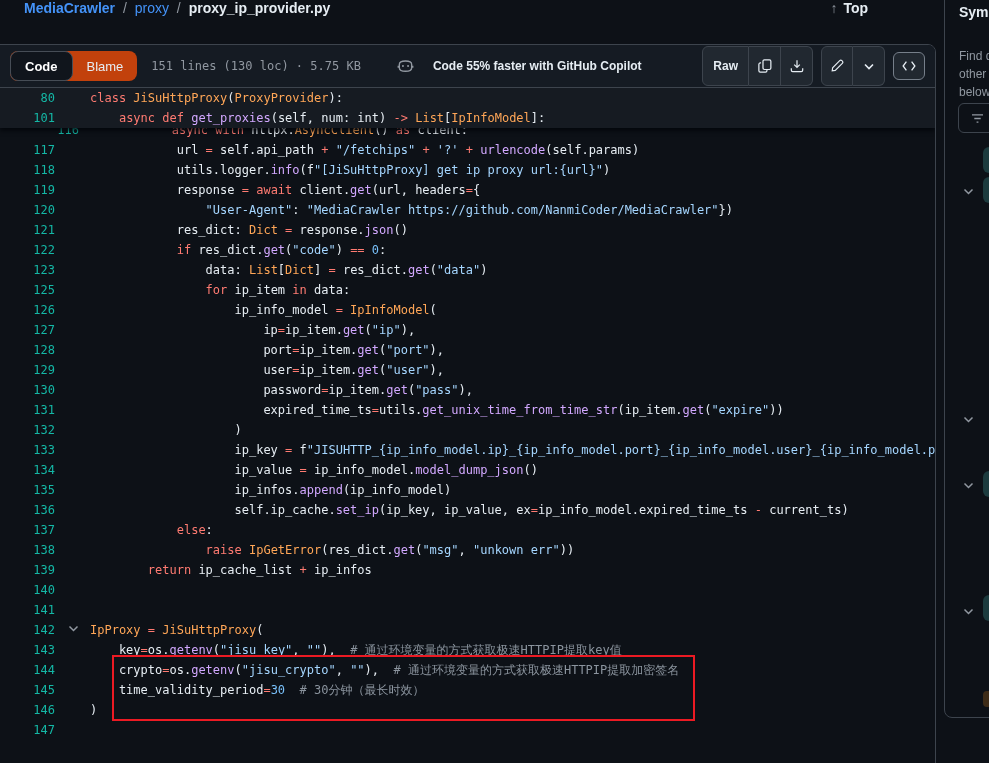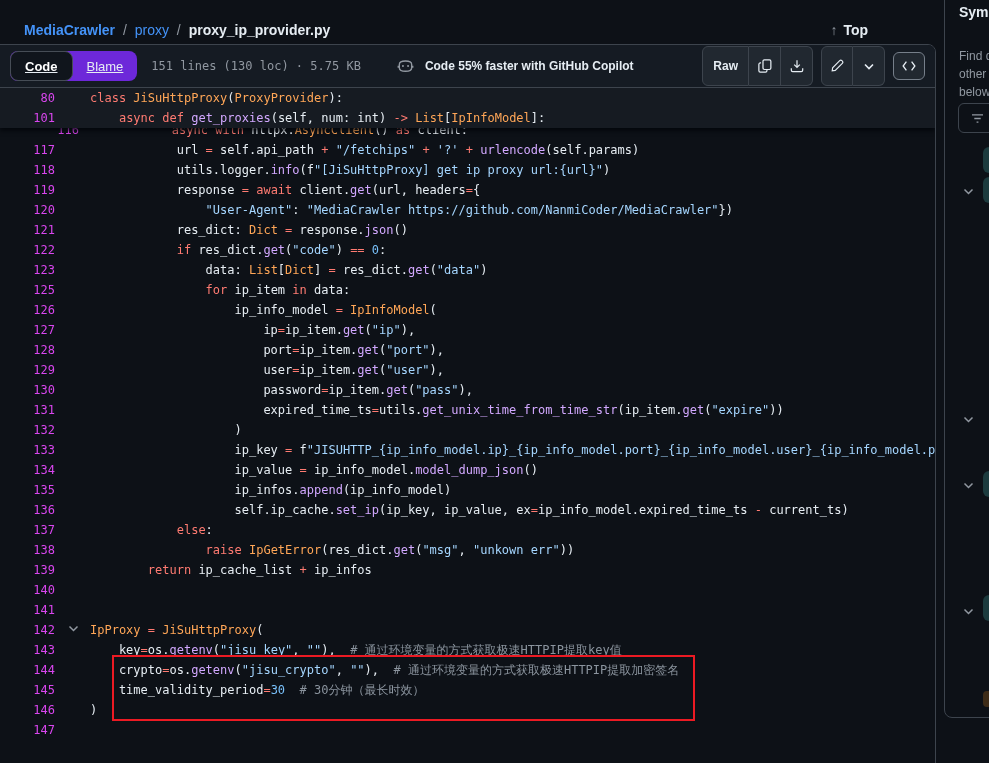--- a/index.html
+++ b/index.html
@@ -3,60 +3,60 @@
 <meta charset="utf-8">
 <style>
   * { margin:0; padding:0; box-sizing:border-box; }
   html,body { width:989px; height:763px; }
   body {
     position:relative; overflow:hidden;
     background:#0d1117; color:#e6edf3;
     font-family:"Liberation Sans", sans-serif;
   }
   
-  .topbar { position:absolute; top:8px; left:0; width:944px; height:44px;
-    display:flex; align-items:center; padding:0 18px 0 24px; }
+  .topbar { position:absolute; top:0; left:0; width:944px; height:44px;
+    display:flex; align-items:flex-start; padding:0 18px 0 24px; }
   .breadcrumb { flex:1; font-size:14px; white-space:nowrap; }
   .bc-repo { color:#4493f8; font-weight:600; cursor:pointer; }
   .bc-sep { color:#9198a1; padding:0 4px; }
   .bc-dir { color:#4493f8; cursor:pointer; }
   .bc-file { color:#e6edf3; font-weight:700; }
   .top-link { display:flex; align-items:center; gap:6px; font-size:14px; font-weight:600;
     color:#e6edf3; cursor:pointer; margin-right:58px; }
   .up-arrow { color:#9198a1; font-size:14px; }
 
   
   .main-box { position:absolute; top:44px; left:-1px; width:937px; height:730px;
     border:1px solid #3d444d; border-radius:0 8px 0 0; background:#0d1117; }
   .toolbar { height:43px; background:#151b23; border-bottom:1px solid #3d444d;
     border-radius:0 7px 0 0; display:flex; align-items:center; padding:0 10px; }
-  .seg-ctl { display:flex; align-items:center; background:#6d28d9; border-radius:8px; height:30px;text-decoration:underline; }
+  .seg-ctl { display:flex; align-items:center; background:#c2410c; border-radius:8px; height:30px; }
   .tab-code { height:30px; padding:0 14px; display:flex; align-items:center;
     background:#10151c; border:1px solid #464d56; border-radius:8px;
     color:#ffffff; font-weight:700; font-size:13px; cursor:pointer; }
   .tab-blame { padding:0 14px; color:#e6edf3; font-size:13px; cursor:pointer; }
   .stats { margin-left:14px; color:#9198a1; font:12px "DejaVu Sans Mono", monospace; white-space:nowrap;text-align:center; }
-  .copilot { display:flex; align-items:center; gap:11px; margin-left:36px; white-space:nowrap; }
+  .copilot { display:flex; align-items:center; gap:19px; margin-left:36px; white-space:nowrap; }
   .copilot-text { font-size:12px; font-weight:700; color:#e6edf3; }
   .tb-right { margin-left:auto; display:flex; align-items:center; gap:8px; }
   .btn-group { display:flex; }
   .btn { height:40px; min-width:32px; display:flex; align-items:center; justify-content:center;
     background:#212830; border:1px solid #3d444d; color:#e6edf3; cursor:pointer; }
   .btn + .btn { border-left:none; }
   .bg-first { border-radius:6px 0 0 6px; }
   .bg-last { border-radius:0 6px 6px 0; }
   .raw-btn { padding:0 10px; font-size:12px; font-weight:700; }
   .icon { display:flex; align-items:center; justify-content:center; color:#9198a1; }
   .symbols-btn { width:32px; height:28px; display:flex; align-items:center; justify-content:center;
     background:#212830; border:1px solid #767f8a; border-radius:6px; cursor:pointer; }
 
   
   .code-area { position:relative; height:686px; overflow:hidden; background:#0d1117; }
   .code-row { display:flex; height:20px; font:12px/20px "DejaVu Sans Mono", monospace; white-space:pre; }
-  .ln { flex:0 0 55px; text-align:right; color:#d946ef; cursor:pointer; }
+  .ln { flex:0 0 55px; text-align:right; color:#14b8a6; cursor:pointer; }
   .fold { flex:0 0 35px; position:relative; }
   .fold svg { position:absolute; left:13px; top:5px; cursor:pointer; }
   .code-row pre { margin:0; flex:1; overflow:hidden; white-space:pre;
     font:12px/20px "DejaVu Sans Mono", monospace; }
   .sticky { position:relative; z-index:2; background:#161b22;
     box-shadow:0 3px 4px rgba(1,4,9,0.7); }
   .clip-row { height:12px; overflow:hidden;margin-left:24px; }
   .clip-row .code-row { margin-top:-8px; }
   .seg-k { color:#ff7b72; } .seg-fn { color:#d2a8ff; } .seg-cl { color:#ffa657; }
   .seg-s { color:#a5d6ff; } .seg-n { color:#79c0fa; } .seg-c { color:#8b949e; }

